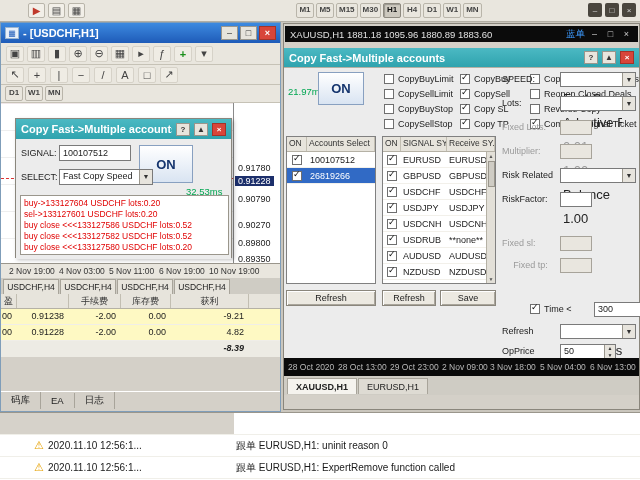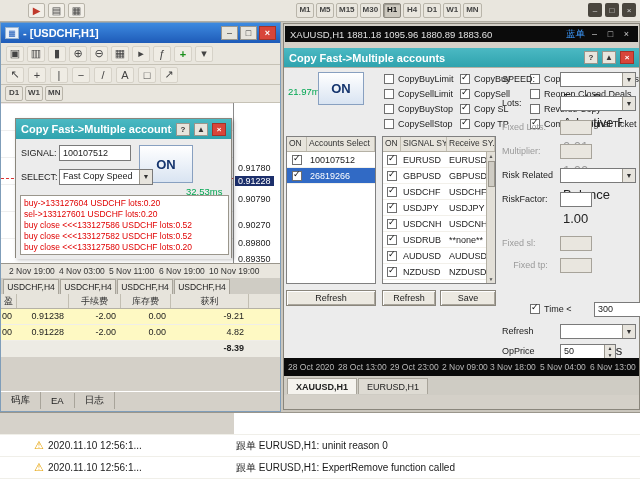--- a/index.html
+++ b/index.html
@@ -55,21 +55,21 @@
     text-align:center;line-height:14px;white-space:nowrap;overflow:hidden;color:#222;}
 
   .otable{position:absolute;left:0;top:271px;width:279px;}
   .ohead,.orow,.ototal{display:grid;grid-template-columns:16px 52px 52px 50px 78px;height:16px;line-height:15px;font-size:9px;}
   .ohead{background:#e7e4dc;border-bottom:1px solid #b5b1a5;height:15px;line-height:14px;color:#333;}
   .ohead span{border-right:1px solid #c2beb2;text-align:center;overflow:hidden;white-space:nowrap;}
   .orow{background:#fef9c3;border-bottom:1px solid #f0eee8;}
   .orow span{text-align:right;padding-right:5px;overflow:hidden;white-space:nowrap;}
   .orow span:first-child{text-align:left;padding-left:1px;}
   .ototal{background:#edebe4;}
-  .ototal span{grid-column:5;text-align:right;padding-right:5px;font-weight:bold;}
+  .ototal span{grid-column:5;text-align:right;padding-right:5px;font-weight:bold;font-style:italic;}
 
   .ttabs{position:absolute;left:0;top:368px;width:279px;height:18px;background:#d4d0c8;border-top:1px solid #fff;
     display:flex;align-items:center;}
   .ttab{padding:2px 10px;border-right:1px solid #a8a49a;font-size:9.5px;color:#222;white-space:nowrap;}
 
   
   .dlg-title{height:20px;display:flex;align-items:center;gap:4px;padding:0 5px;
     background:linear-gradient(180deg,#4bb9c3,var(--accent_teal));color:#fff;font-weight:bold;font-size:11px;}
   .dlg-title .t{flex:1;white-space:nowrap;overflow:hidden;}
   .dbtn{width:14px;height:13px;background:#e8e5dd;border:1px solid #9a968c;color:#333;

